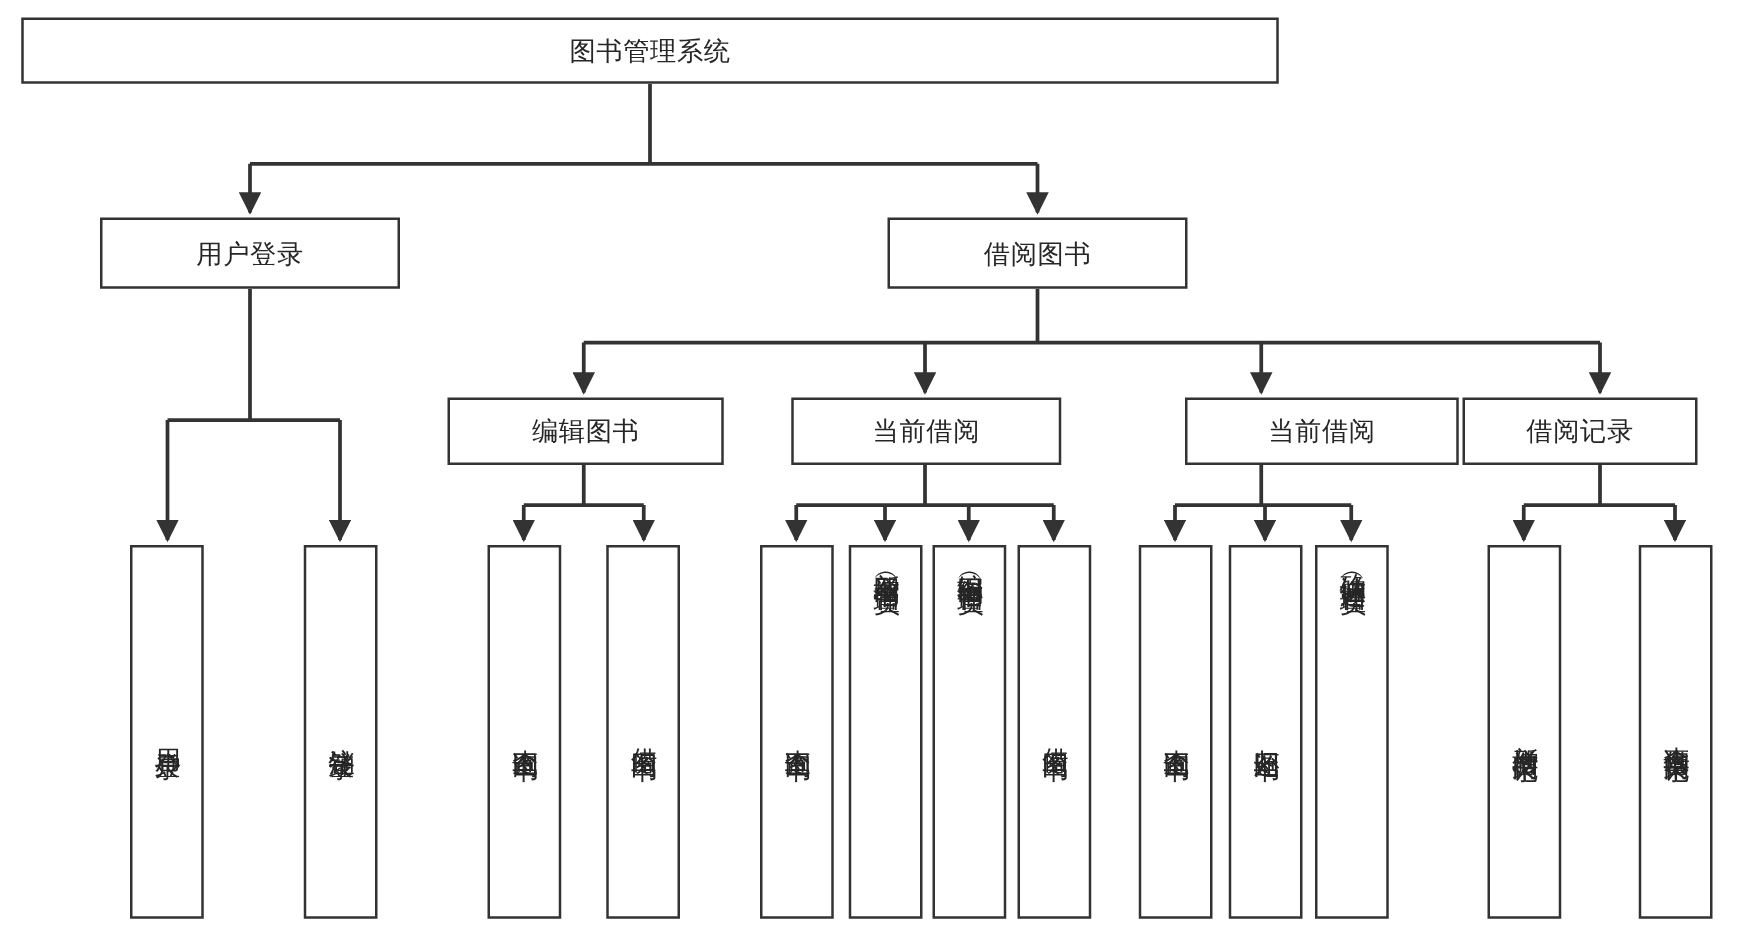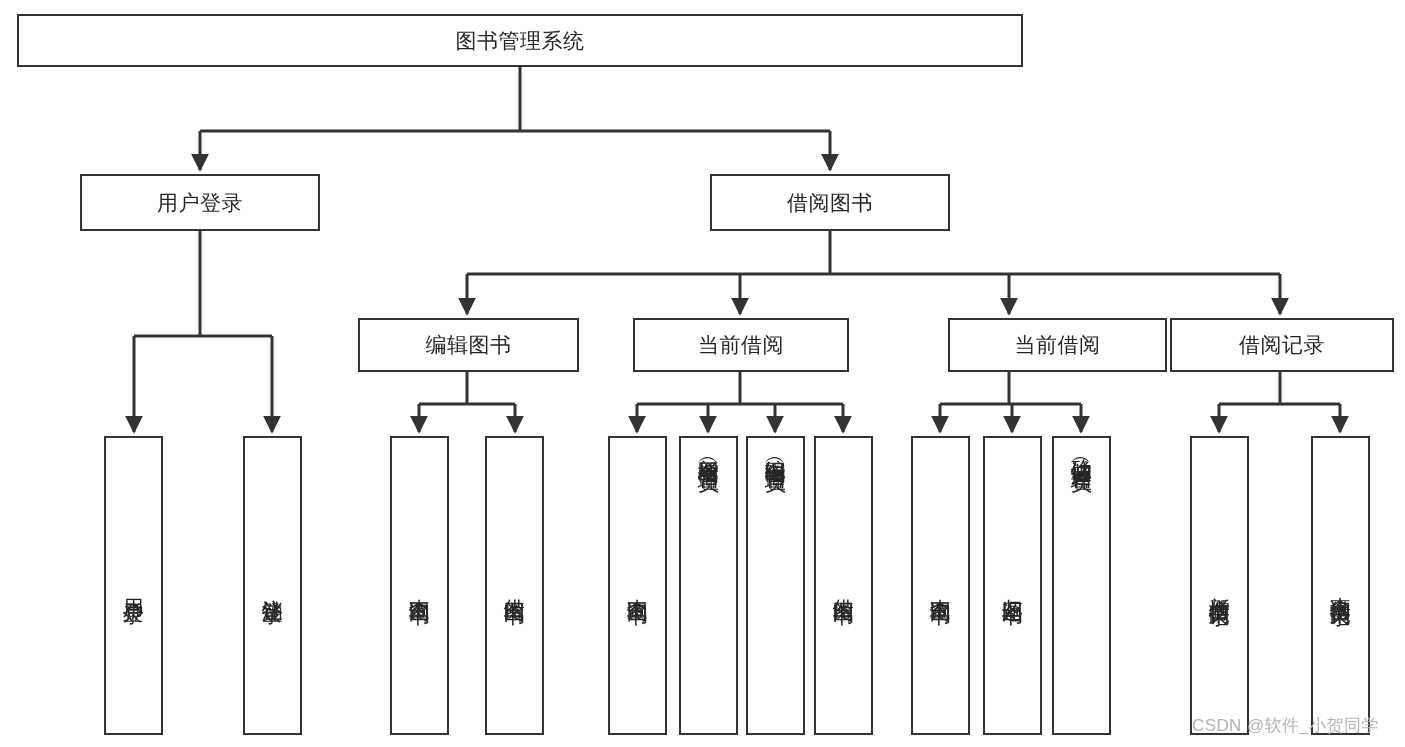--- a/index.html
+++ b/index.html
@@ -135,21 +135,21 @@
       </div>
       <div class="node horiz" style="left: 358px; top: 318px; width: 221px; height: 54px;">
         <span>编辑图书</span>
       </div>
       <div class="node horiz" style="left: 633px; top: 318px; width: 216px; height: 54px;">
         <span>当前借阅</span>
       </div>
       <div class="node horiz" style="left: 900px; top: 318px; width: 219px; height: 54px; margin-left: 48px;">
         <span>当前借阅</span>
       </div>
-      <div class="node horiz" style="left: 1170px; top: 318px; width: 224px; height: 54px;">
+      <div class="node horiz" style="left: 1170px; top: 318px; width: 188px; height: 54px;">
         <span>借阅记录</span>
       </div>
       <div class="node vert mid" style="left: 104px; top: 436px; width: 59px; height: 299px; align-items: center;">
         <span class="vlabel">用户登录</span>
       </div>
       <div class="node vert mid" style="left: 243px; top: 436px; width: 59px; height: 299px; align-items: center;">
         <span class="vlabel">注销登录</span>
       </div>
       <div class="node vert mid" style="left: 390px; top: 436px; width: 59px; height: 299px; align-items: center;">
         <span class="vlabel">查询图书</span>
@@ -179,15 +179,14 @@
         <span class="vlabel" style="margin-top: 4px;">确认归还（管理员）</span>
       </div>
       <div class="node vert mid" style="left: 1190px; top: 436px; width: 59px; height: 299px; align-items: center;">
         <span class="vlabel">新增借阅记录</span>
       </div>
       <div class="node vert mid" style="left: 1311px; top: 436px; width: 59px; height: 299px; align-items: center;">
         <span class="vlabel">查询借阅记录</span>
       </div>
     </div>
 
-  <div class="watermark" style="left: 1192px; top: 714px;">CSDN @软件_小贺同学</div>
 
 </div>
 
 </body></html>

